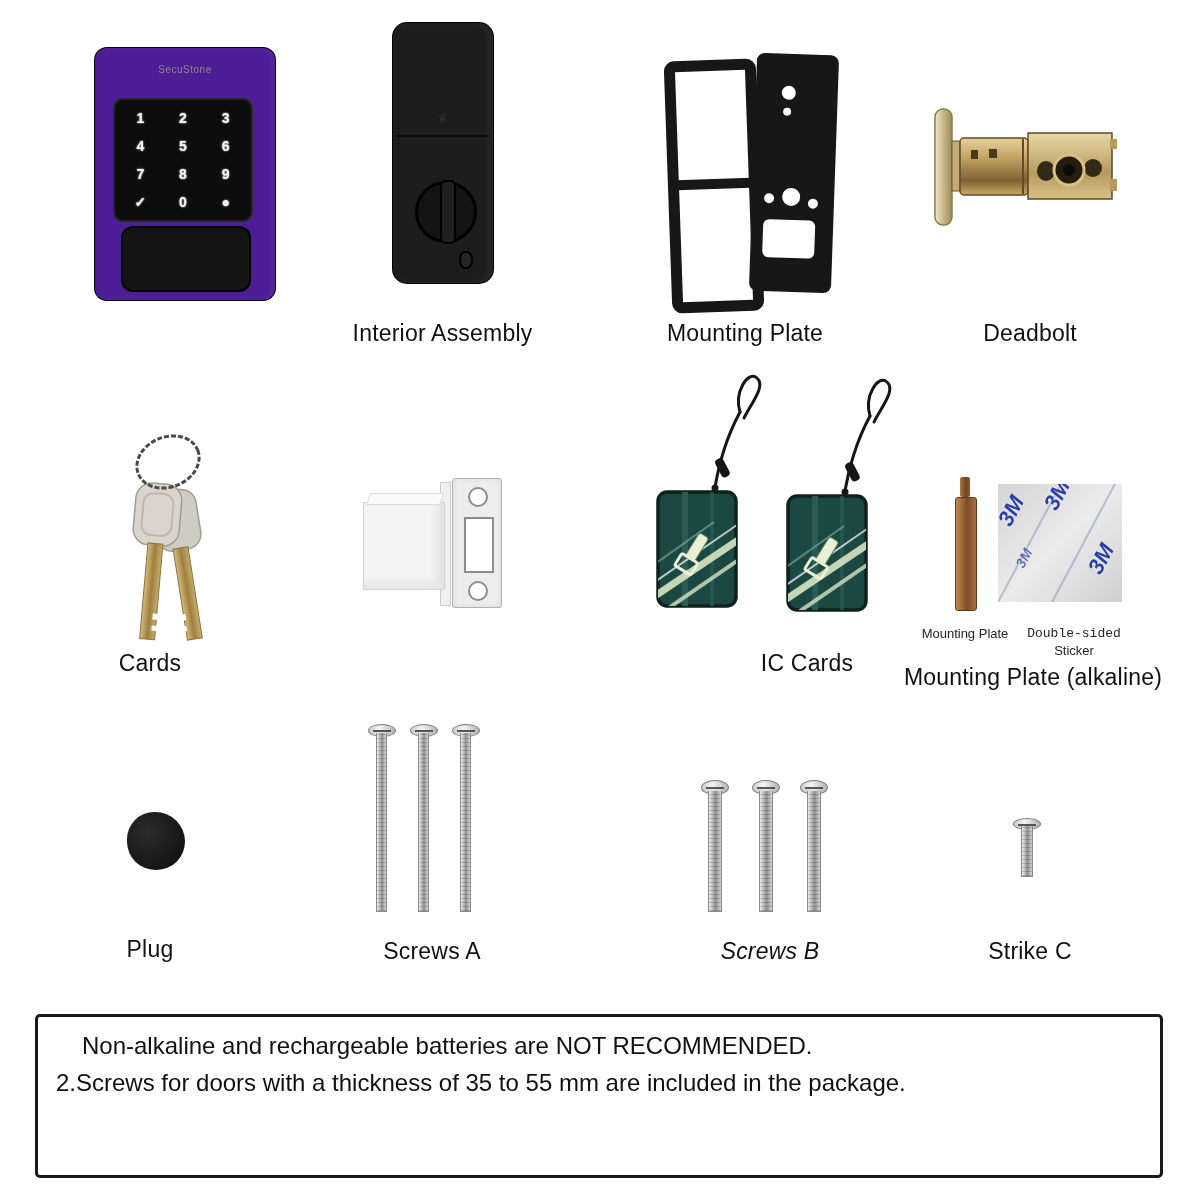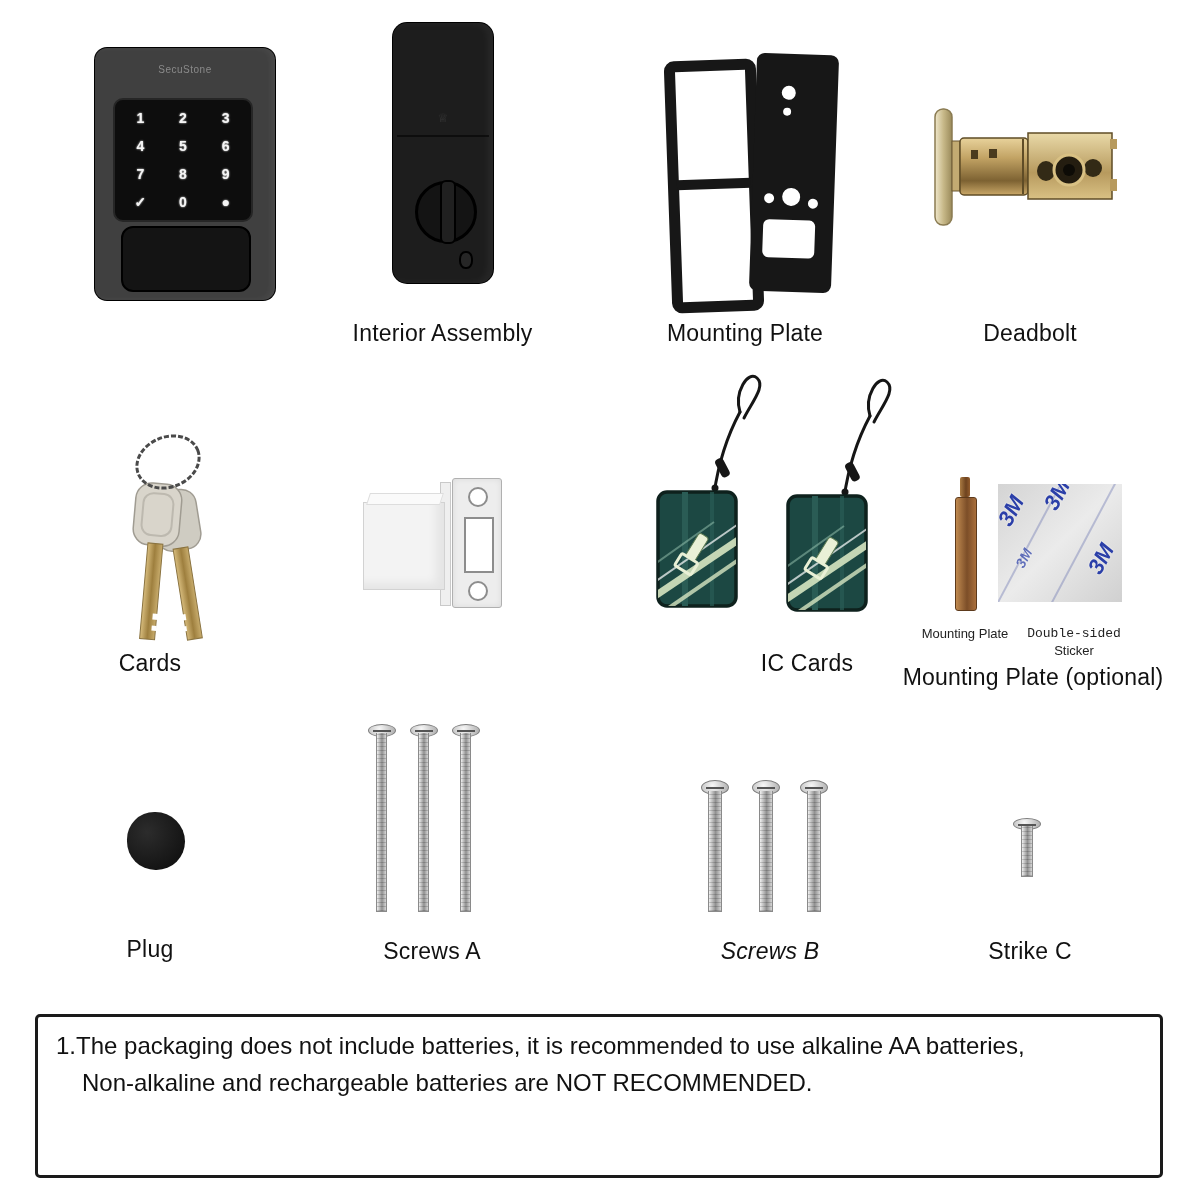--- a/index.html
+++ b/index.html
@@ -2,21 +2,21 @@
 <html><head>
 <meta charset="utf-8">
 <style>
   html,body{margin:0;padding:0;background:#fff;}
   #stage{position:relative;width:1200px;height:1200px;background:#ffffff;overflow:hidden;
          font-family:"Liberation Sans", sans-serif;color:#111;}
   .abs{position:absolute;}
   .label{position:absolute;text-align:center;font-size:23px;color:#111;letter-spacing:.2px;}
   .sublabel{position:absolute;text-align:center;font-size:13px;color:#222;}
   
-  .lock-ext{position:absolute;left:95px;top:48px;width:180px;height:252px;background:#404040;
+  .lock-ext{position:absolute;left:95px;top:48px;width:180px;height:252px;background:#4c1d95;
             border-radius:12px;box-shadow:inset -4px 0 6px rgba(255,255,255,.05), 0 0 0 1px #000;}
   .lock-ext .logo{position:absolute;top:16px;left:0;right:0;text-align:center;font-size:10px;
                   color:#8a8a8a;letter-spacing:.5px;filter:blur(.5px);}
   .keypad{position:absolute;left:18px;top:50px;width:128px;height:112px;background:#0d0d0d;
           border-radius:10px;border:2px solid #262626;display:grid;
           grid-template-columns:repeat(3,1fr);align-items:center;justify-items:center;padding:4px;}
   .keypad span{color:#f5f5f5;font-weight:bold;font-size:14px;text-shadow:0 0 2px #fff;}
   .lock-ext .cover{position:absolute;left:26px;top:178px;width:126px;height:62px;background:#141414;
                    border:2px solid #000;border-radius:12px;}
   
@@ -250,21 +250,21 @@
     <div class="l1" style="left:30px;top:-20px;transform:rotate(28deg);"></div>
     <div class="l1" style="left:84px;top:-20px;transform:rotate(28deg);"></div>
     <span style="left:-2px;top:14px;transform:rotate(-62deg);">3M</span>
     <span style="left:44px;top:-2px;transform:rotate(-62deg);">3M</span>
     <span style="left:88px;top:62px;transform:rotate(-62deg);">3M</span>
     <span style="left:16px;top:66px;transform:rotate(-62deg);font-size:14px;opacity:.7;">3M</span>
   </div>
   <div class="sublabel" style="left:905px;top:626px;width:120px;">Mounting Plate</div>
   <div class="sublabel" style="left:1018px;top:626px;width:112px;font-family:Liberation Mono, monospace;">Double-sided</div>
   <div class="sublabel" style="left:1018px;top:643px;width:112px;">Sticker</div>
-  <div class="label" style="left:888px;top:664px;width:290px;">Mounting Plate (optional)</div>
+  <div class="label" style="left:888px;top:664px;width:290px;">Mounting Plate (alkaline)</div>
 
   <div class="plug"></div>
   <div class="label" style="left:90px;top:936px;width:120px;">Plug</div>
 
   <div class="screw" style="left:368px;top:724px;width:26px;height:188px;">
     <div class="head" style="left:0;width:26px;height:11px;"></div>
       <div class="shaft" style="left:8px;top:9px;width:9px;height:178px;"></div>
   </div>
   <div class="screw" style="left:410px;top:724px;width:26px;height:188px;">
     <div class="head" style="left:0;width:26px;height:11px;"></div>
@@ -290,17 +290,17 @@
   </div>
   <div class="label" style="left:690px;top:938px;width:160px;font-style:italic;">Screws B</div>
 
   <div class="screw" style="left:1013px;top:818px;width:26px;height:60px;">
     <div class="head" style="left:0;width:26px;height:10px;"></div>
       <div class="shaft" style="left:8px;top:8px;width:10px;height:50px;"></div>
   </div>
   <div class="label" style="left:950px;top:938px;width:160px;">Strike C</div>
 
   <div class="note">
-    <div class="l">1.The packaging does not include batteries, it is recommended to use alkaline AA batteries,</div>
     <div class="l indent">Non-alkaline and rechargeable batteries are NOT RECOMMENDED.</div>
+    <div class="l">2.Screws for doors with a thickness of 35 to 55 mm are included in the package.</div>
   </div>
 
 </div>
 
 </body></html>

